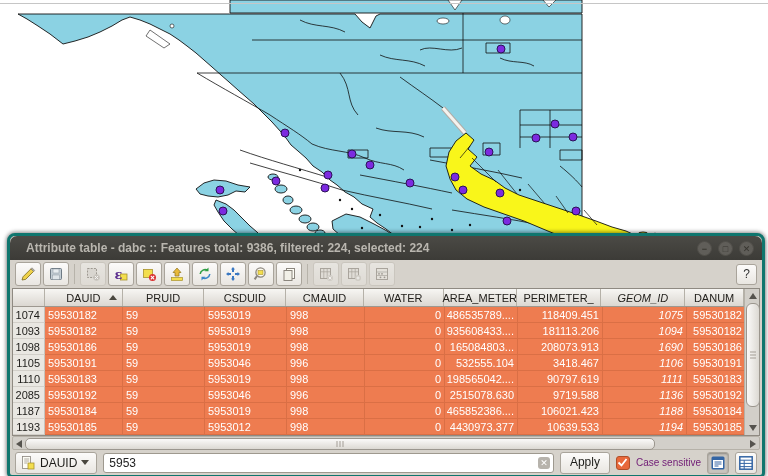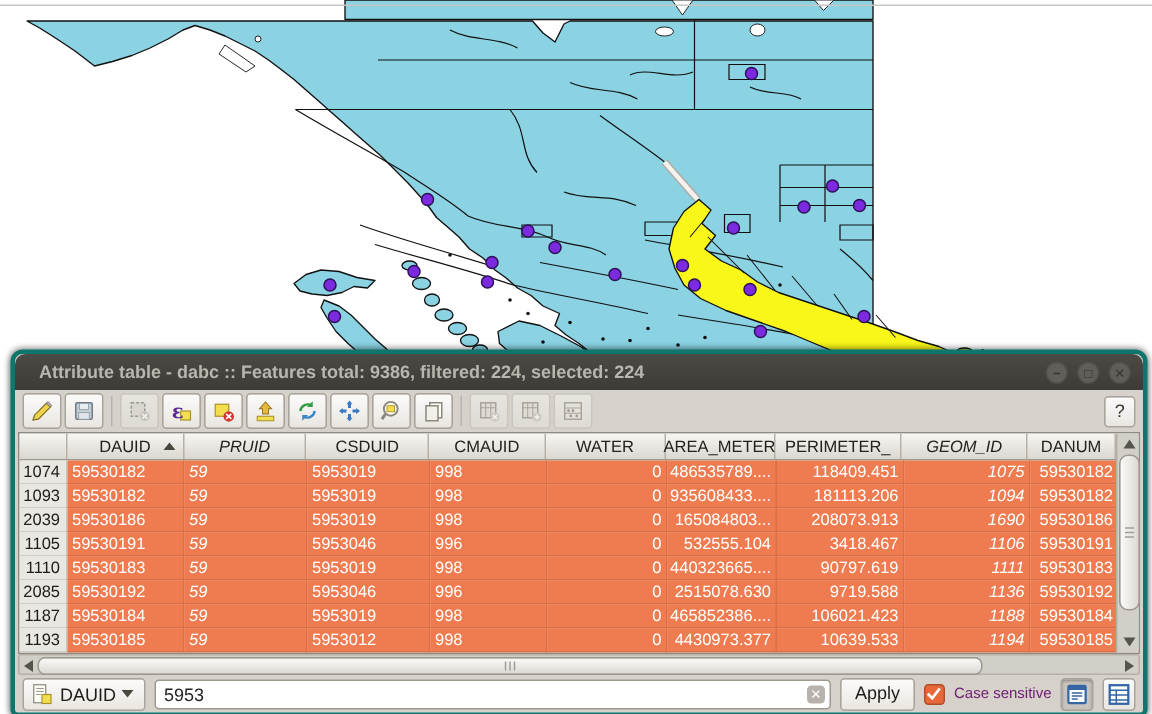--- a/index.html
+++ b/index.html
@@ -37,21 +37,21 @@
   .sortarr{position:absolute;right:5px;top:6px;width:0;height:0;border-left:4px solid transparent;
            border-right:4px solid transparent;border-bottom:5px solid #4a473f;}
   .row{display:flex;height:16px;}
   .gutter{width:32px;flex:0 0 auto;background:#e9e7e2;border-right:1px solid #c6c3bc;
           border-bottom:1px solid #d2cfc9;font-size:11px;color:#1d1c19;display:flex;
           align-items:center;justify-content:flex-end;padding-right:4px;box-sizing:border-box;}
   .cell{background:#ee7c50;border-right:1px solid #da6f45;border-bottom:1px solid #da6f45;
         color:#fff;font-size:11px;display:flex;align-items:center;padding:0 3px;
         box-sizing:border-box;overflow:hidden;white-space:nowrap;flex:0 0 auto;}
   .a-r{justify-content:flex-end;}
-  .c0{width:32px;} .c1{width:78px;} .c2{width:82px;font-style:italic;} .c3{width:82px;} .c4{width:78px;}
+  .c0{width:32px;} .c1{width:78px;} .c2{width:82px;} .c3{width:82px;} .c4{width:78px;}
   .c5{width:80px;} .c6{width:73px;} .c7{width:85px;} .c8{width:84px;font-style:italic;} .c9{width:59px;}
   
   .vscroll{position:absolute;right:0;top:0;width:15px;height:146px;background:#d2cfc9;
            border-left:1px solid #b5b1a8;box-sizing:border-box;}
   .vthumb{position:absolute;left:1px;top:14px;width:12px;height:102px;border:1px solid #9b968e;
           border-radius:6px;background:linear-gradient(90deg,#fbfaf9,#dcd9d3);}
   .hscrollrow{position:absolute;left:2px;top:200px;width:748px;height:14px;background:#d2cfc9;
               border:1px solid #b5b1a8;box-sizing:border-box;border-radius:2px;}
   .hthumb{position:absolute;left:12px;top:1px;width:628px;height:10px;border:1px solid #9b968e;
           border-radius:5px;background:linear-gradient(#fbfaf9,#dcd9d3);}
@@ -356,21 +356,21 @@
               <div class="cell c2">59</div>
               <div class="cell c3">5953019</div>
               <div class="cell c4">998</div>
               <div class="cell c5 a-r">0</div>
               <div class="cell c6 a-r">935608433....</div>
               <div class="cell c7 a-r">181113.206</div>
               <div class="cell c8 a-r">1094</div>
               <div class="cell c9 a-r">59530182</div>
             </div>
             <div class="row">
-              <div class="gutter c0">2039</div>
+              <div class="gutter c0">1098</div>
               <div class="cell c1">59530186</div>
               <div class="cell c2">59</div>
               <div class="cell c3">5953019</div>
               <div class="cell c4">998</div>
               <div class="cell c5 a-r">0</div>
               <div class="cell c6 a-r">165084803...</div>
               <div class="cell c7 a-r">208073.913</div>
               <div class="cell c8 a-r">1690</div>
               <div class="cell c9 a-r">59530186</div>
             </div>
@@ -386,21 +386,21 @@
               <div class="cell c8 a-r">1106</div>
               <div class="cell c9 a-r">59530191</div>
             </div>
             <div class="row">
               <div class="gutter c0">1110</div>
               <div class="cell c1">59530183</div>
               <div class="cell c2">59</div>
               <div class="cell c3">5953019</div>
               <div class="cell c4">998</div>
               <div class="cell c5 a-r">0</div>
-              <div class="cell c6 a-r">440323665....</div>
+              <div class="cell c6 a-r">198565042....</div>
               <div class="cell c7 a-r">90797.619</div>
               <div class="cell c8 a-r">1111</div>
               <div class="cell c9 a-r">59530183</div>
             </div>
             <div class="row">
               <div class="gutter c0">2085</div>
               <div class="cell c1">59530192</div>
               <div class="cell c2">59</div>
               <div class="cell c3">5953046</div>
               <div class="cell c4">996</div>

